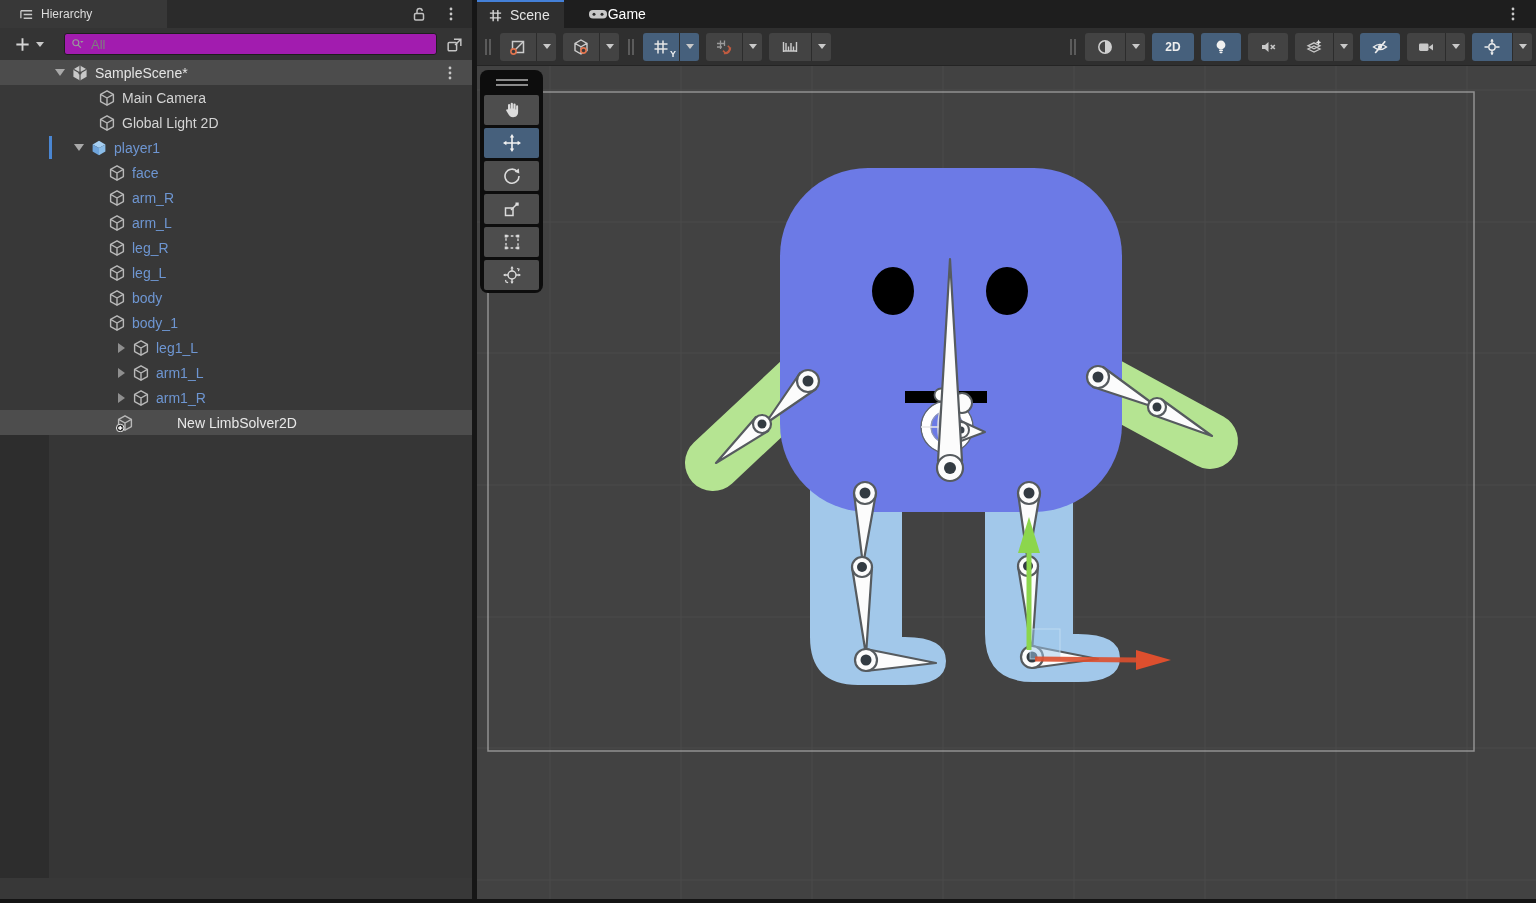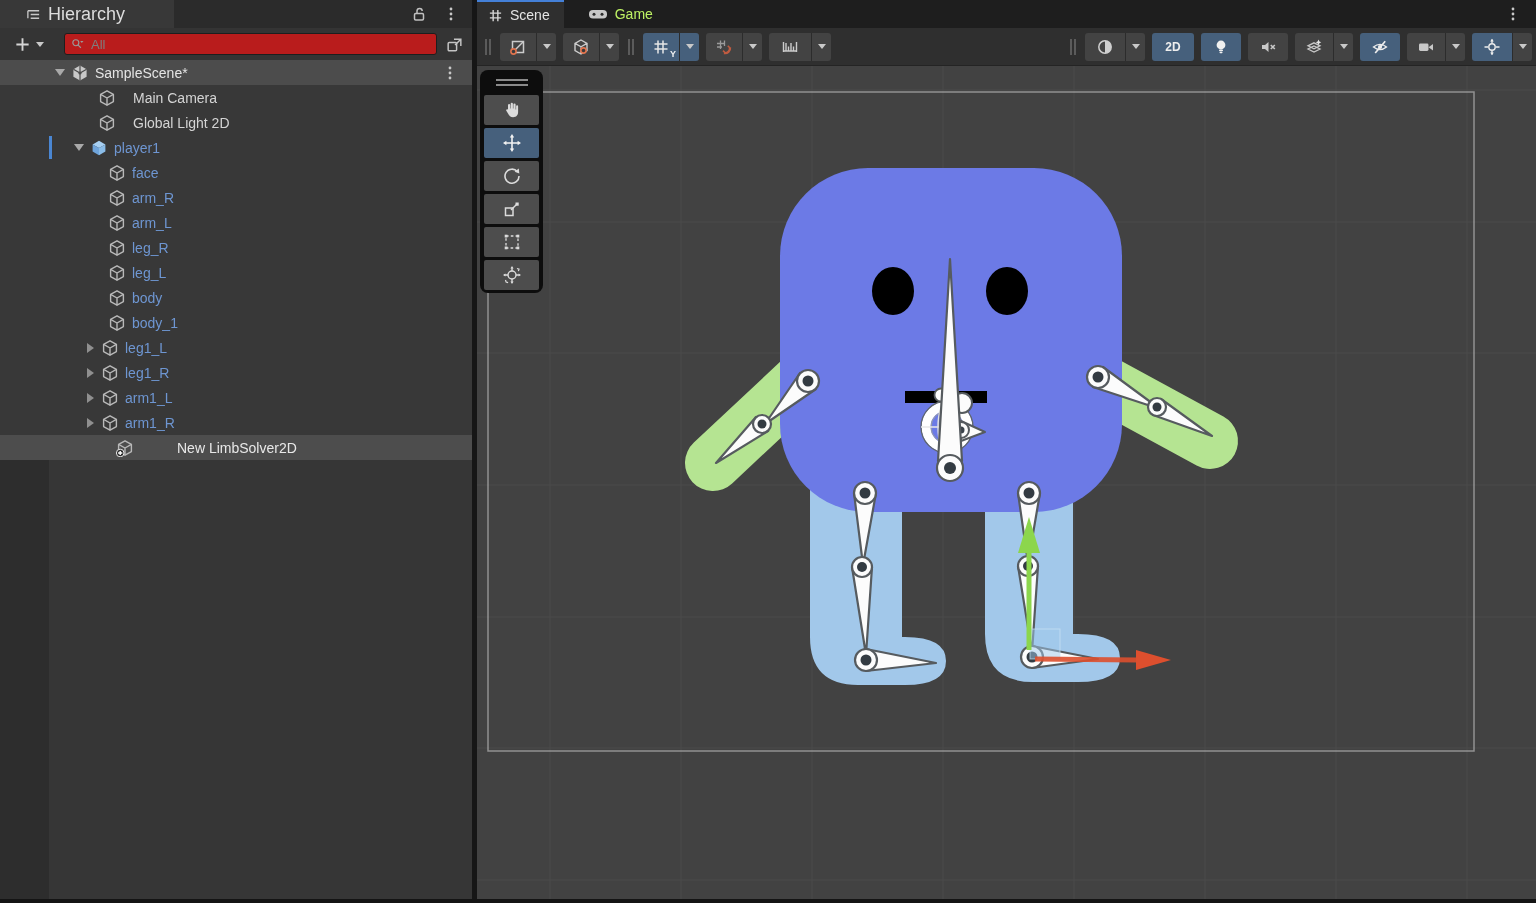--- a/index.html
+++ b/index.html
@@ -9,53 +9,53 @@
     -webkit-font-smoothing:antialiased;
   }
   
   .caret{width:0;height:0;border-left:4px solid transparent;border-right:4px solid transparent;border-top:5px solid #C9C9C9;}
   .fold-down{width:0;height:0;border-left:5px solid transparent;border-right:5px solid transparent;border-top:7px solid #A9A9A9;}
   .fold-right{width:0;height:0;border-top:5px solid transparent;border-bottom:5px solid transparent;border-left:7px solid #8F8F8F;}
   svg.ic{display:block;}
   
   #left-panel{position:absolute;left:0;top:0;width:472px;height:903px;background:#383838;}
   #left-tabbar{height:28px;background:#2B2B2B;display:flex;align-items:stretch;}
-  #hier-tab{width:148px;background:#383838;display:flex;align-items:center;gap:7px;padding-left:26px;color:#DCDCDC;font-size:18px;}
+  #hier-tab{width:148px;background:#383838;display:flex;align-items:center;gap:7px;padding-left:19px;color:#DCDCDC;font-size:12px;}
   #left-tab-icons{margin-left:auto;display:flex;align-items:center;gap:14px;padding-right:12px;}
   #hier-toolbar{height:32px;background:#343434;display:flex;align-items:center;padding:0 6px;}
   #add-btn{display:flex;align-items:center;gap:5px;padding:2px 4px;margin-left:4px;}
-  #search-field{flex:1;height:20px;margin-left:16px;background:#b91c1c;border:1px solid #1E1E1E;border-radius:3px;display:flex;align-items:center;padding:0 5px;gap:4px;}
+  #search-field{flex:1;height:20px;margin-left:16px;background:#a21caf;border:1px solid #1E1E1E;border-radius:3px;display:flex;align-items:center;padding:0 5px;gap:4px;}
   #search-field input{background:transparent;border:none;outline:none;color:#B5B5B5;font-size:13px;width:100%;font-family:"Liberation Sans",sans-serif;}
   #search-field input::placeholder{color:#7E7E7E;opacity:1;}
   #popout-btn{width:24px;height:22px;margin-left:5px;display:flex;align-items:center;justify-content:center;}
   
   #tree{position:relative;}
   .row{height:25px;display:flex;align-items:center;font-size:14px;color:#D4D4D4;position:relative;}
   .row .lbl{white-space:nowrap;}
   .row .obj-ic{width:18px;height:18px;margin-right:6px;flex:none;}
   .row .foldbox{width:14px;margin-right:4px;display:flex;justify-content:center;flex:none;}
   .r-scene{background:#4C4C4C;padding-left:53px;color:#E4E4E4;}
-  .r-i1{padding-left:98px;gap:11px;}
+  .r-i1{padding-left:98px;}
   .r-player{padding-left:72px;}
   .r-i2{padding-left:108px;}
-  .r-i2f{padding-left:83px;}
+  .r-i2f{padding-left:114px;}
   .r-new{padding-left:116px;background:#4D4D4D;color:#E8E8E8;gap:37px;}
   .blue{color:#6E96D2;}
   #player-bar{position:absolute;left:49px;top:1px;bottom:1px;width:3px;background:#4A86D2;}
   .scene-kebab{margin-left:auto;margin-right:13px;}
   #tree-filler{display:flex;height:443px;}
   #tree-filler .gutter{width:49px;background:#2D2D2D;}
   #tree-filler .rest{flex:1;background:#363636;}
   
   #divider{position:absolute;left:472px;top:0;width:5px;height:903px;background:#161616;}
   
   #right-panel{position:absolute;left:477px;top:0;width:1059px;height:753px;background:#424242;}
   #right-tabbar{height:28px;background:#1E1E1E;display:flex;align-items:stretch;}
   #scene-tab{background:#2F2F2F;border-top:2px solid #4480D8;display:flex;align-items:center;gap:7px;padding:0 14px 0 11px;color:#E4E4E4;font-size:14px;box-sizing:border-box;}
-  #game-tab{display:flex;align-items:center;gap:7px;padding:0 14px;margin-left:10px;color:#bef264;font-size:14px;}
+  #game-tab{display:flex;align-items:center;padding:0 14px;margin-left:10px;color:#ffffff;font-size:14px;}
   #right-tab-kebab{margin-left:auto;display:flex;align-items:center;padding-right:14px;}
   #scene-toolbar{height:38px;background:#2F2F2F;display:flex;align-items:center;gap:7px;padding:0 4px 0 6px;border-bottom:1px solid #242424;box-sizing:border-box;}
   .grip{display:flex;gap:2px;margin:0 2px;}
   .grip i{display:block;width:2px;height:16px;background:#5B5B5B;}
   .tbtn{height:28px;background:#434343;border-radius:3px;display:flex;align-items:center;justify-content:center;}
   .combo{display:flex;height:28px;}
   .tmain{width:36px;height:28px;background:#434343;border-radius:3px 0 0 3px;display:flex;align-items:center;justify-content:center;}
   .tcaret{width:20px;height:28px;background:#434343;border-radius:0 3px 3px 0;border-left:1px solid #2C2C2C;display:flex;align-items:center;justify-content:center;box-sizing:border-box;}
   .active{background:#46607C !important;}
   .single{width:40px;}
@@ -326,29 +326,20 @@
       <span class="lbl blue">body_1</span>
     </div>
     <div class="row r-i2f">
       <span class="foldbox">
           <span class="fold-right"></span>
         </span>
       <svg class="ic obj-ic">
           <use href="#sym-cube"></use>
         </svg>
       <span class="lbl blue">leg1_L</span>
-    </div>
-    <div class="row r-i2f">
-      <span class="foldbox">
-          <span class="fold-right"></span>
-        </span>
-      <svg class="ic obj-ic">
-          <use href="#sym-cube"></use>
-        </svg>
-      <span class="lbl blue">leg1_R</span>
     </div>
     <div class="row r-i2f">
       <span class="foldbox">
           <span class="fold-right"></span>
         </span>
       <svg class="ic obj-ic">
           <use href="#sym-cube"></use>
         </svg>
       <span class="lbl blue">arm1_L</span>
     </div>

